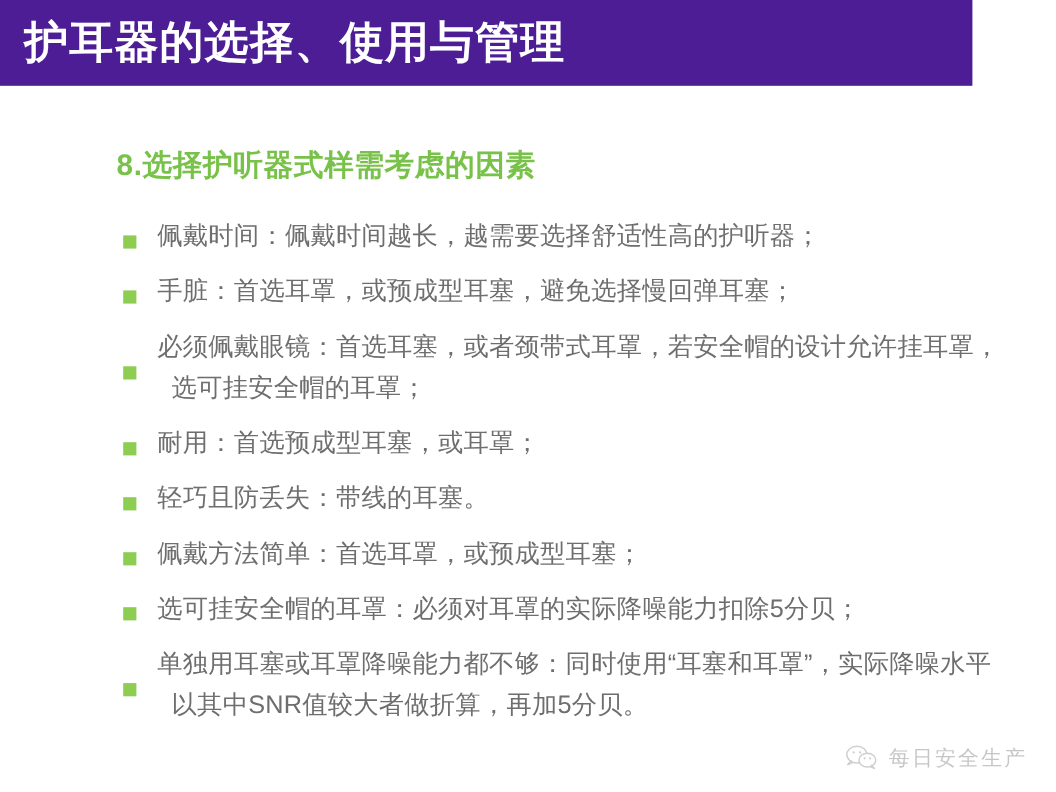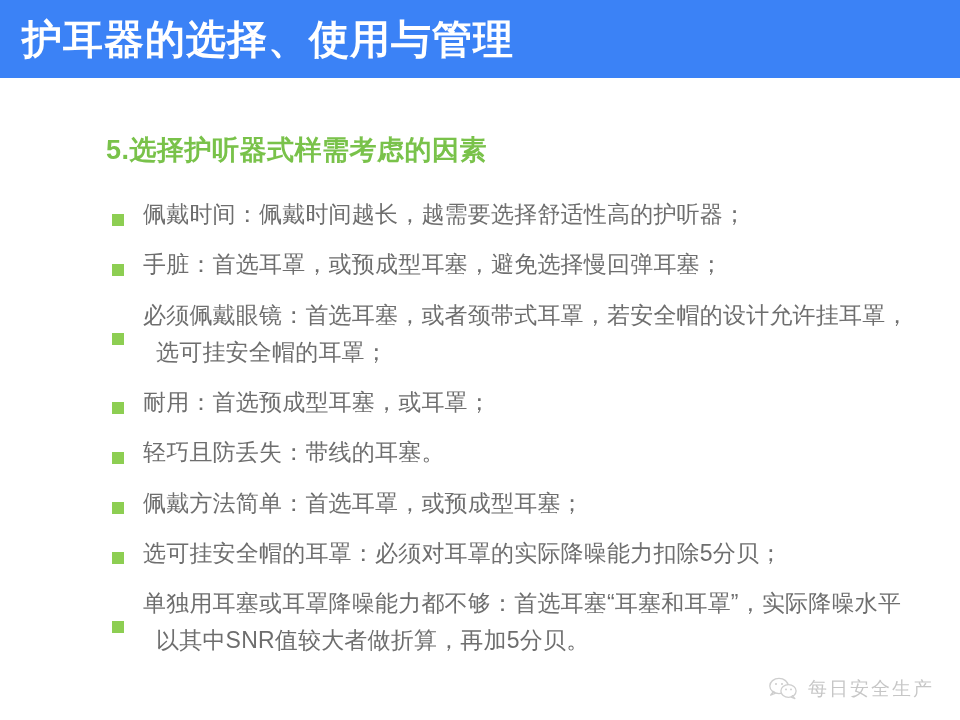--- a/index.html
+++ b/index.html
@@ -14,23 +14,23 @@
     background: #ffffff;
     overflow: hidden;
     font-family: "Liberation Sans", "DejaVu Sans", sans-serif;
   }
 
   
   .title-band {
     position: absolute;
     left: 0;
     top: 0;
-    width: 960px;
+    width: 884px;
     height: 78px;
-    background: #3b82f6;
+    background: #4c1d95;
   }
   .title-band .title-text {
     position: absolute;
     left: 22px;
     top: 50%;
     transform: translateY(-50%);
     color: #ffffff;
     font-size: 40px;
     font-weight: bold;
     letter-spacing: 1px;
@@ -111,21 +111,21 @@
 </style>
 </head>
 <body>
 
 <div class="slide">
 
   <div class="title-band">
     <div class="title-text">护耳器的选择、使用与管理</div>
   </div>
 
-  <div class="section-heading">5.选择护听器式样需考虑的因素</div>
+  <div class="section-heading">8.选择护听器式样需考虑的因素</div>
 
   <ul class="bullet-list">
     <li class="bullet-item">
       <span class="bullet-marker"></span>
       <span class="bullet-text wrap-indent">佩戴时间：佩戴时间越长，越需要选择舒适性高的护听器；</span>
     </li>
     <li class="bullet-item">
       <span class="bullet-marker"></span>
       <span class="bullet-text wrap-indent">手脏：首选耳罩，或预成型耳塞，避免选择慢回弹耳塞；</span>
     </li>
@@ -144,21 +144,21 @@
     <li class="bullet-item">
       <span class="bullet-marker"></span>
       <span class="bullet-text wrap-indent">佩戴方法简单：首选耳罩，或预成型耳塞；</span>
     </li>
     <li class="bullet-item">
       <span class="bullet-marker"></span>
       <span class="bullet-text wrap-indent">选可挂安全帽的耳罩：必须对耳罩的实际降噪能力扣除5分贝；</span>
     </li>
     <li class="bullet-item">
       <span class="bullet-marker"></span>
-      <span class="bullet-text wrap-indent">单独用耳塞或耳罩降噪能力都不够：首选耳塞“耳塞和耳罩”，实际降噪水平以其中SNR值较大者做折算，再加5分贝。</span>
+      <span class="bullet-text wrap-indent">单独用耳塞或耳罩降噪能力都不够：同时使用“耳塞和耳罩”，实际降噪水平以其中SNR值较大者做折算，再加5分贝。</span>
     </li>
   </ul>
 
   <div class="watermark">
     <svg class="wechat-icon" viewBox="0 0 30 26">
       <ellipse cx="11" cy="10" rx="9.2" ry="7.6" fill="none" stroke="#9a9a9a" stroke-width="1.3"></ellipse>
       <path d="M5.5 15.5 L2.6 19.2 L7.0 17.3 Z" fill="none" stroke="#9a9a9a" stroke-width="1.3" stroke-linejoin="round"></path>
       <circle cx="8" cy="8" r="1.05" fill="#9a9a9a"></circle>
       <circle cx="14" cy="8" r="1.05" fill="#9a9a9a"></circle>
       <ellipse cx="20.5" cy="15" rx="7.6" ry="6.3" fill="#ffffff" stroke="#9a9a9a" stroke-width="1.3"></ellipse>

